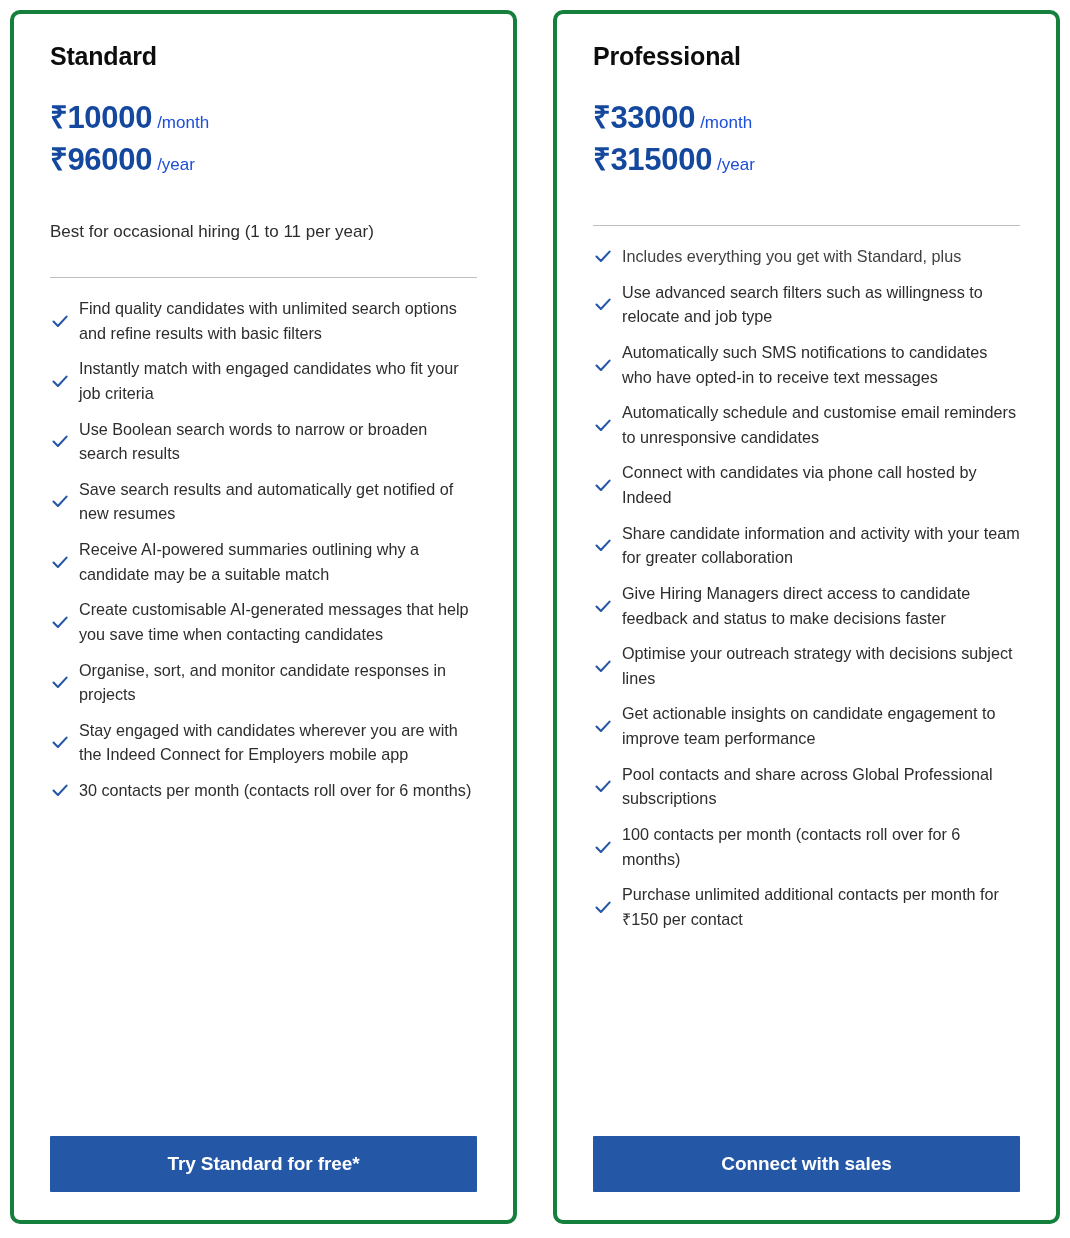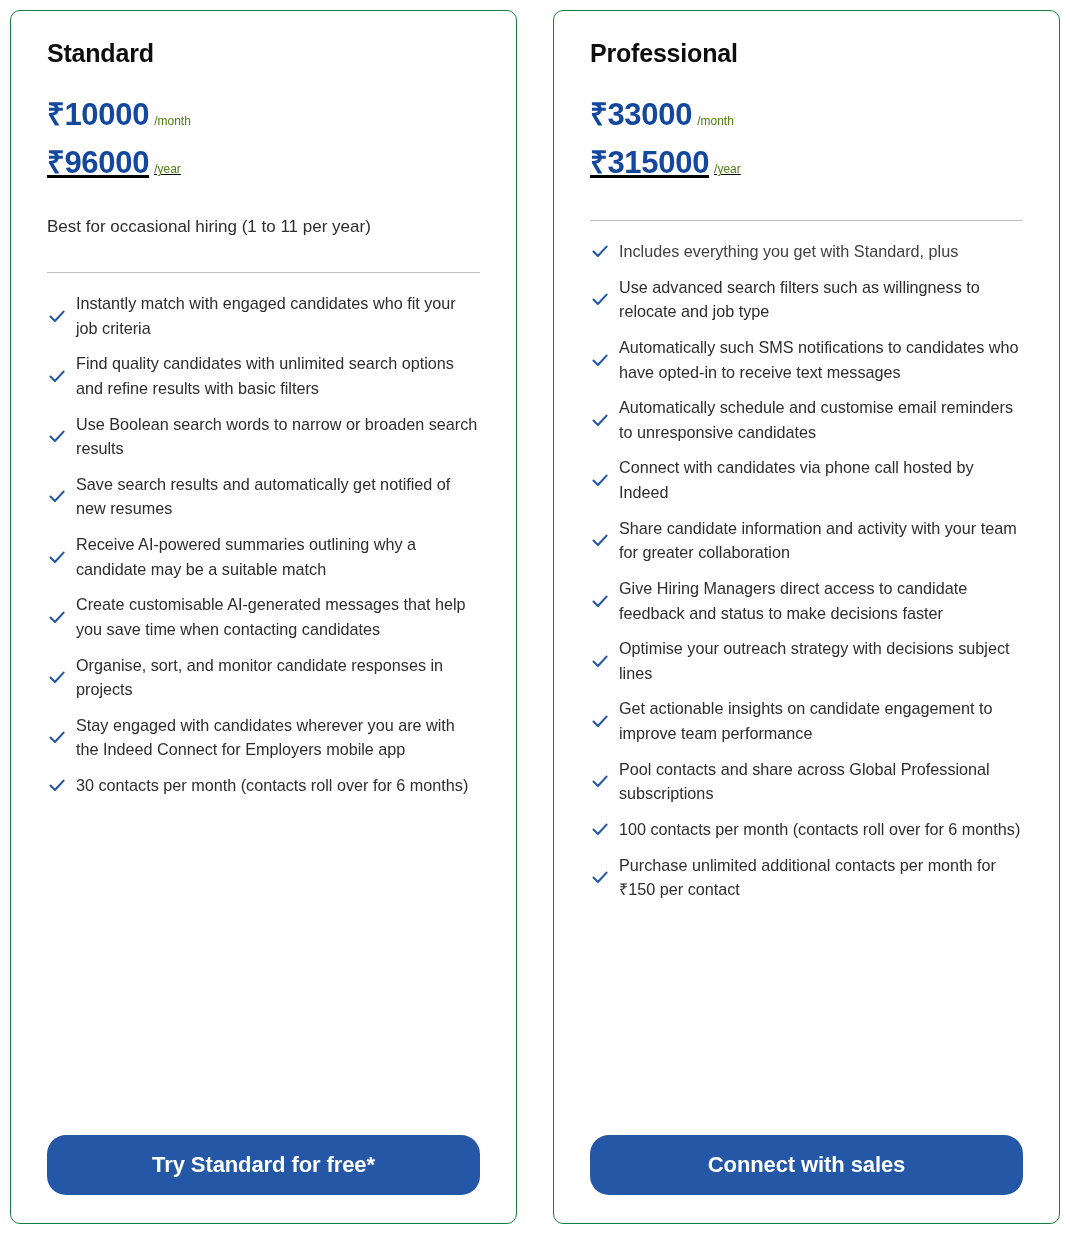--- a/index.html
+++ b/index.html
@@ -17,52 +17,51 @@
     gap: 36px;
     padding: 10px 10px 14px 10px;
     width: 1070px;
     height: 1238px;
     align-items: stretch;
   }
 
   .plan-card {
     flex: 1 1 0;
     background: #ffffff;
-    border: 1px solid #15803d;
+    border: 4px solid #15803d;
     border-radius: 10px;
     padding: 28px 36px 28px 36px;
     display: flex;
     flex-direction: column;
   }
 
   .plan-name {
     font-size: 25px;
     font-weight: bold;
     color: #0d0d0d;
     letter-spacing: -0.2px;
     margin-bottom: 24px;
   }
 
   .price-row {
     display: flex;
     align-items: baseline;
-    margin-bottom: 6px;
-  }
-  .price-row.second { margin-bottom: 4px; text-decoration: underline; }
+  }
+  .price-row.second { margin-bottom: 12px; }
 
   .price-amount {
     font-size: 31px;
     font-weight: bold;
     color: #14489e;
     letter-spacing: -0.3px;
   }
 
   .price-period {
-    font-size: 12px;
-    color: #4d7c0f;
+    font-size: 17px;
+    color: #1d4ed8;
     margin-left: 5px;
     font-weight: normal;
   }
 
   .plan-tagline {
     margin-top: 30px;
     font-size: 17px;
     color: #2d2d2d;
     line-height: 1.3;
   }
@@ -106,23 +105,23 @@
   }
 
   .cta-button {
     display: block;
     width: 100%;
     margin-top: 26px;
     padding: 17px 10px;
     background: #2557a7;
     color: #ffffff;
     border: none;
-    border-radius: 19px;
+    border-radius: 1px;
     font-family: "Liberation Sans", sans-serif;
-    font-size: 22px;
+    font-size: 19px;
     font-weight: bold;
     letter-spacing: -0.1px;
     cursor: pointer;
     text-align: center;
   }
 </style>
 </head>
 <body>
 
 <div class="pricing-wrap">
@@ -144,29 +143,29 @@
 
     <hr class="divider">
 
     <ul class="feature-list">
         <li class="feature-item">
           <span class="check-icon">
             <svg width="20" height="20" viewBox="0 0 20 20" aria-hidden="true">
               <path d="M3.5 10.6 L7.9 15 L16.6 5.6" fill="none" stroke="#2557a7" stroke-width="2.1" stroke-linecap="round" stroke-linejoin="round"></path>
             </svg>
           </span>
+          <span class="feature-text">Find quality candidates with unlimited search options and refine results with basic filters</span>
+        </li>
+        <li class="feature-item">
+          <span class="check-icon">
+            <svg width="20" height="20" viewBox="0 0 20 20" aria-hidden="true">
+              <path d="M3.5 10.6 L7.9 15 L16.6 5.6" fill="none" stroke="#2557a7" stroke-width="2.1" stroke-linecap="round" stroke-linejoin="round"></path>
+            </svg>
+          </span>
           <span class="feature-text">Instantly match with engaged candidates who fit your job criteria</span>
-        </li>
-        <li class="feature-item">
-          <span class="check-icon">
-            <svg width="20" height="20" viewBox="0 0 20 20" aria-hidden="true">
-              <path d="M3.5 10.6 L7.9 15 L16.6 5.6" fill="none" stroke="#2557a7" stroke-width="2.1" stroke-linecap="round" stroke-linejoin="round"></path>
-            </svg>
-          </span>
-          <span class="feature-text">Find quality candidates with unlimited search options and refine results with basic filters</span>
         </li>
         <li class="feature-item">
           <span class="check-icon">
             <svg width="20" height="20" viewBox="0 0 20 20" aria-hidden="true">
               <path d="M3.5 10.6 L7.9 15 L16.6 5.6" fill="none" stroke="#2557a7" stroke-width="2.1" stroke-linecap="round" stroke-linejoin="round"></path>
             </svg>
           </span>
           <span class="feature-text">Use Boolean search words to narrow or broaden search results</span>
         </li>
         <li class="feature-item">

